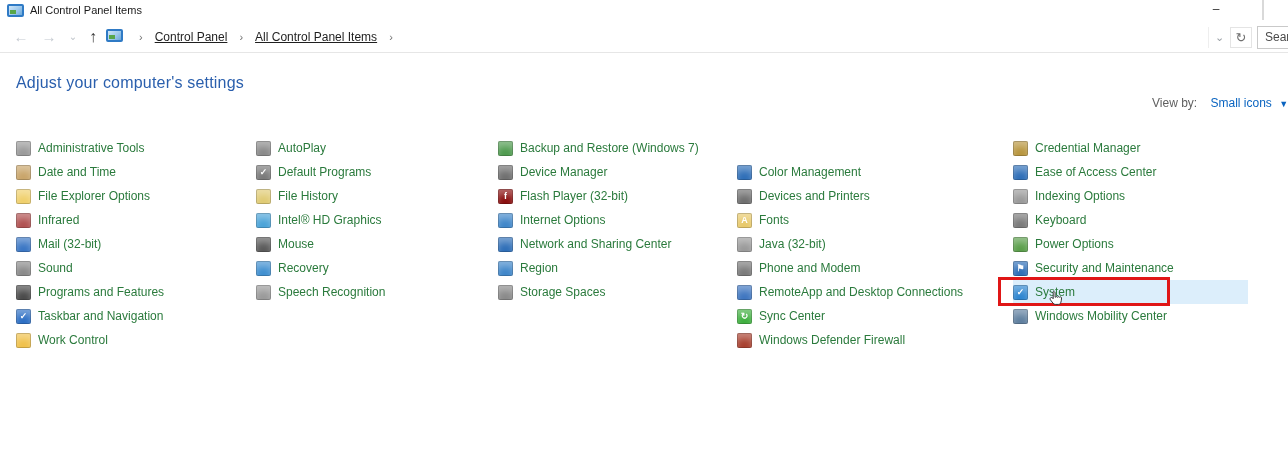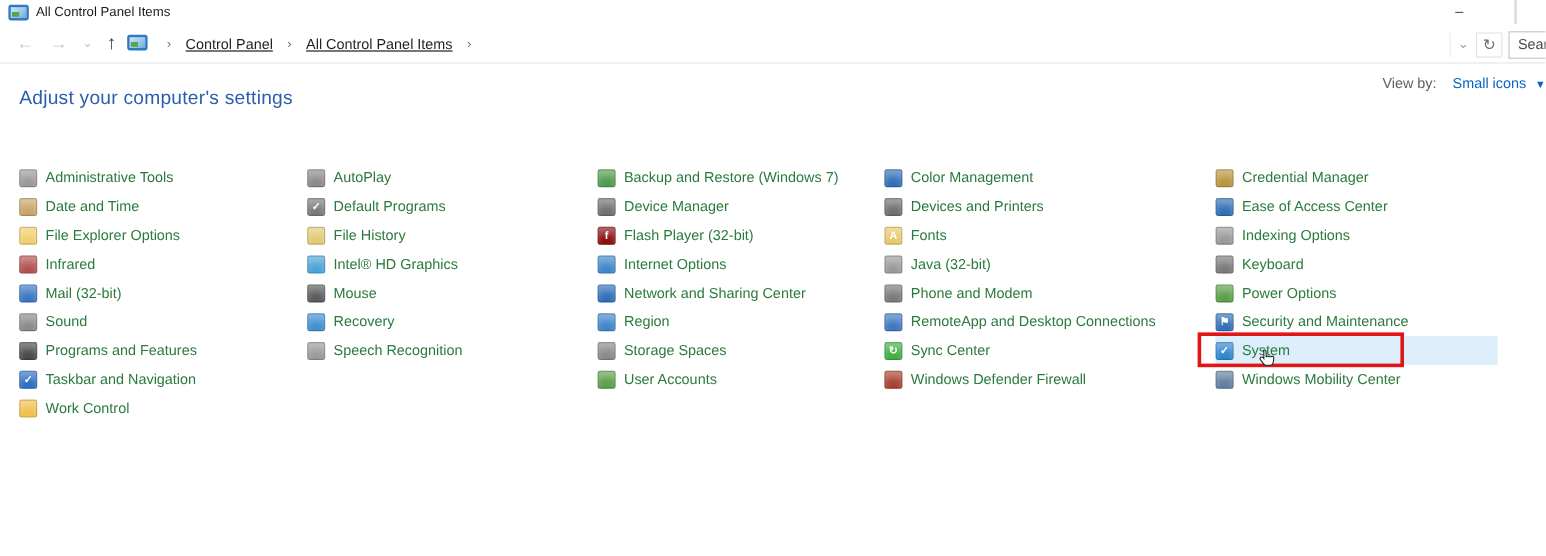--- a/index.html
+++ b/index.html
@@ -42,21 +42,21 @@
   .refresh-btn { position:absolute; left:1230px; top:5px; width:22px; height:21px;
     text-align:center; color:#6f6f6f; font-size:13px; line-height:20px;
     border:1px solid #e4e4e4; }
   .search-box { position:absolute; left:1257px; top:4px; width:70px; height:23px;
     border:1px solid #c9c9c9; background:#fff; font-size:12px; color:#4a4a4a;
     padding:3px 0 0 7px; }
 
   
   .page-title { position:absolute; left:16px; top:74px; font-size:16px; color:#2a5fad;
     font-weight:400; letter-spacing:0.2px; }
-  .viewby { position:absolute; left:1152px; top:62px; font-size:12px; white-space:nowrap; }
+  .viewby { position:absolute; left:1152px; top:96px; font-size:12px; white-space:nowrap; }
   .viewby-label { color:#5f5f5f; }
   .viewby-value { color:#0a64c0; margin-left:10px; }
   .viewby-caret { color:#0a64c0; font-size:9px; margin-left:4px; }
 
   
   .grid { position:absolute; left:16px; top:136px; display:flex; }
   .col { display:flex; flex-direction:column; }
   .cpl-item { position:relative; height:24px; display:flex; align-items:center; cursor:default; }
   .cpl-icon { width:15px; height:15px; border-radius:2px; margin-right:7px; flex:0 0 15px;
     display:flex; align-items:center; justify-content:center;
@@ -198,26 +198,22 @@
           <span class="cpl-label">Network and Sharing Center</span>
         </div>
         <div class="cpl-item">
           <span class="cpl-icon" style="background: rgb(63, 134, 201);"></span>
           <span class="cpl-label">Region</span>
         </div>
         <div class="cpl-item">
           <span class="cpl-icon" style="background: rgb(138, 138, 138);"></span>
           <span class="cpl-label">Storage Spaces</span>
         </div>
-        <div class="cpl-item">
-          <span class="cpl-icon" style="background: rgb(92, 158, 74);"></span>
-          <span class="cpl-label">User Accounts</span>
-        </div>
-      </div>
-      <div class="col" style="width: 240px;">
+      </div>
+      <div class="col" style="width: 240px; margin-top: 24px;">
         <div class="cpl-item">
           <span class="cpl-icon" style="background: rgb(47, 111, 184);"></span>
           <span class="cpl-label">Color Management</span>
         </div>
         <div class="cpl-item">
           <span class="cpl-icon" style="background: rgb(111, 111, 111);"></span>
           <span class="cpl-label">Devices and Printers</span>
         </div>
         <div class="cpl-item">
           <span class="cpl-icon" style="background: rgb(232, 201, 106);">A</span>

